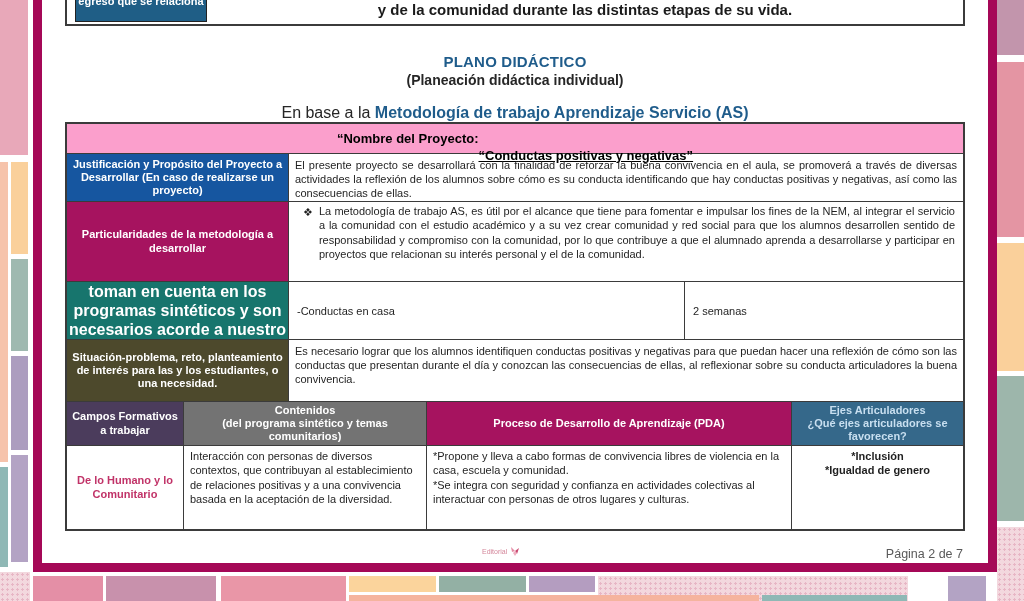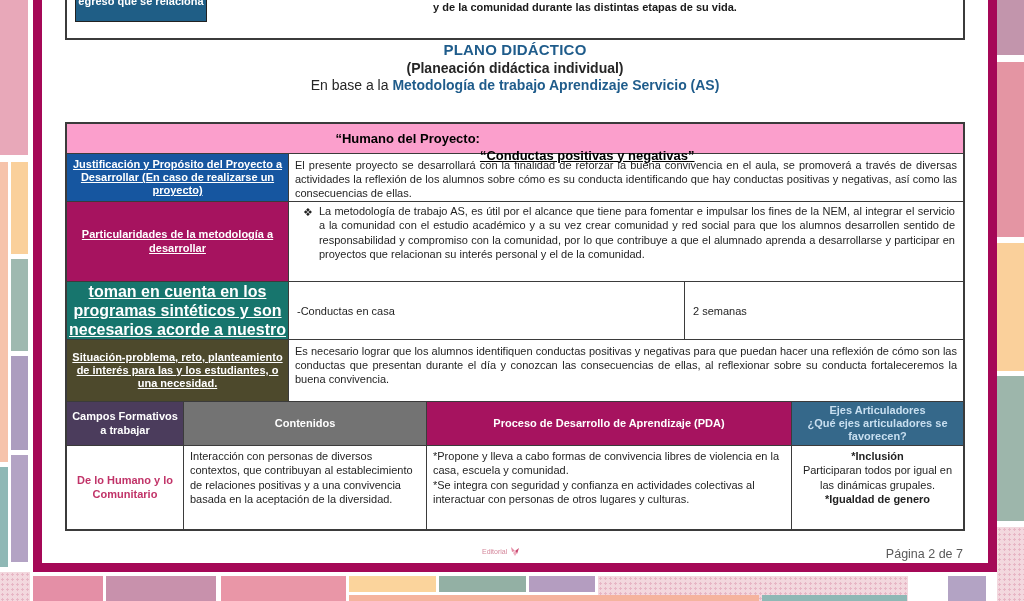--- a/index.html
+++ b/index.html
@@ -10,47 +10,47 @@
   
   .tile { position:absolute; }
   .dotted { background-image:radial-gradient(#e7b6c5 1px, transparent 1.2px);
             background-size:5px 5px; }
 
   
   .page { position:absolute; left:33px; top:0; width:964px; height:572px;
           background:#ffffff; border:9px solid #A50857; border-top:none; }
 
   
-  .prev-frag { position:absolute; left:23px; top:0; width:900px; height:40px;
+  .prev-frag { position:absolute; left:23px; top:0; width:900px; height:26px;
                border:2px solid #3b3b3b; border-top:none; overflow:hidden; }
   .prev-label { position:absolute; left:8px; top:-1px; width:132px; height:23px;
                 background:#1F5E86; border:1px solid #222; border-top:none;
                 color:#fff; font-weight:bold; font-size:11px; line-height:11px;
                 text-align:center; overflow:hidden; }
   .prev-label .inner { position:relative; top:-3px; }
   .prev-text { position:absolute; left:140px; right:0; top:1px; text-align:center;
-               font-size:11px; color:#1a1a1a; font-weight:bold; }
-
-  
-  .title-block { position:absolute; left:0; top:41px; width:946px; text-align:center; }
+               font-size:15px; color:#1a1a1a; font-weight:bold; }
+
+  
+  .title-block { position:absolute; left:0; top:53px; width:946px; text-align:center; }
   .title-1 { font-size:15px; font-weight:bold; color:#1F5C8B; letter-spacing:.2px; }
   .title-2 { font-size:14px; font-weight:bold; color:#262626; margin-top:2px; }
-  .title-3 { font-size:14px; color:#262626; margin-top:1px; }
+  .title-3 { font-size:16px; color:#262626; margin-top:16px; }
   .title-3 b { color:#1F5C8B; }
 
   
   .plan { position:absolute; left:23px; top:122px; width:900px;
           border:2px solid #3b3b3b; font-size:11px; color:#1f1f1f; }
   .trow { display:flex; width:100%; border-bottom:1px solid #3b3b3b; }
   .trow:last-child { border-bottom:none; }
   .c { border-right:1px solid #3b3b3b; overflow:hidden; }
   .c:last-child { border-right:none; }
   .lab { width:222px; flex:0 0 222px; color:#fff; font-weight:bold;
          display:flex; align-items:center; justify-content:center;
-         text-align:center; line-height:1.2; padding:1px 0;text-decoration:underline; }
+         text-align:center; line-height:1.2; padding:1px 0; }
   .body-cell { flex:1; padding:4px 6px; line-height:1.28; text-align:justify; }
 
   .banner-project { height:30px; background:#FB9FCC; display:flex; align-items:center;
                     justify-content:center; font-size:13px; font-weight:bold; color:#000; }
   .banner-project .u { text-decoration:underline;margin-top:33px; }
 
   .r-just { height:48px; } .bg-blue { background:#1656A0; }
   .r-part { height:80px; } .bg-magenta { background:#A6135F; }
   .r-cont { height:58px; } .bg-teal { background:#17756D; }
   .r-sit  { height:62px; } .bg-olive { background:#4D492C; }
@@ -135,21 +135,21 @@
 
     <div class="title-block">
       <div class="title-1">PLANO DIDÁCTICO</div>
       <div class="title-2">(Planeación didáctica individual)</div>
       <div class="title-3"><span>En base a la </span><b>Metodología de trabajo Aprendizaje Servicio (AS)</b></div>
     </div>
 
     <div class="plan">
 
       <div class="trow banner-project">
-        <span>“Humano del Proyecto: </span>
+        <span>“Nombre del Proyecto: </span>
           <span class="u">“Conductas positivas y negativas”</span>
       </div>
 
       <div class="trow r-just">
         <div class="c lab bg-blue">Justificación y Propósito del Proyecto a Desarrollar (En caso de realizarse un proyecto)</div>
         <div class="c body-cell">El presente proyecto se desarrollará con la finalidad de reforzar la buena convivencia en el aula, se promoverá a través de diversas actividades la reflexión de los alumnos sobre cómo es su conducta identificando que hay conductas positivas y negativas, así como las consecuencias de ellas.</div>
       </div>
 
       <div class="trow r-part">
         <div class="c lab bg-magenta">Particularidades de la metodología a desarrollar</div>
@@ -160,46 +160,46 @@
       </div>
 
       <div class="trow r-cont">
         <div class="c lab bg-teal" style="font-size:16px">¿Qué contenidos no se toman en cuenta en los programas sintéticos y son necesarios acorde a nuestro contexto?</div>
         <div class="c cont-val">-Conductas en casa</div>
         <div class="c sem">2 semanas</div>
       </div>
 
       <div class="trow r-sit">
         <div class="c lab bg-olive">Situación-problema, reto, planteamiento de interés para las y los estudiantes, o una necesidad.</div>
-        <div class="c body-cell">Es necesario lograr que los alumnos identifiquen conductas positivas y negativas para que puedan hacer una reflexión de cómo son las conductas que presentan durante el día y conozcan las consecuencias de ellas, al reflexionar sobre su conducta fortaleceremos la buena convivencia.</div>
+        <div class="c body-cell">Es necesario lograr que los alumnos identifiquen conductas positivas y negativas para que puedan hacer una reflexión de cómo son las conductas que presentan durante el día y conozcan las consecuencias de ellas, al reflexionar sobre su conducta articuladores la buena convivencia.</div>
       </div>
 
 
       <div class="trow heads">
         <div class="c hcell h-campos">Campos Formativos a trabajar</div>
         <div class="c hcell h-cont">
           <span>Contenidos</span>
+          <span>(del programa sintético y temas comunitarios)</span>
         </div>
         <div class="c hcell h-pda">Proceso de Desarrollo de Aprendizaje (PDA)</div>
         <div class="c hcell h-ejes">
           <span>Ejes Articuladores</span>
           <span>¿Qué ejes articuladores se favorecen?</span>
         </div>
       </div>
 
       <div class="trow drow">
         <div class="c d-campo">De lo Humano y lo Comunitario</div>
         <div class="c d-cont">Interacción con personas de diversos contextos, que contribuyan al establecimiento de relaciones positivas y a una convivencia basada en la aceptación de la diversidad.</div>
         <div class="c d-pda">
           <div>*Propone y lleva a cabo formas de convivencia libres de violencia en la casa, escuela y comunidad.</div>
           <div>*Se integra con seguridad y confianza en actividades colectivas al interactuar con personas de otros lugares y culturas.</div>
         </div>
         <div class="c d-ejes">
           <div class="bold-line">*Inclusión</div>
-          <div>Participaran todos por igual en las dinámicas grupales.</div>
           <div class="bold-line">*Igualdad de genero</div>
         </div>
       </div>
 
     </div>
 
     <div class="brand">
       <span class="brand-text">Editorial</span>
       <svg width="12" height="12" viewBox="0 0 12 12">
         <path d="M6 6 L2 2 L3 7 Z" fill="#E58AA4"></path>

